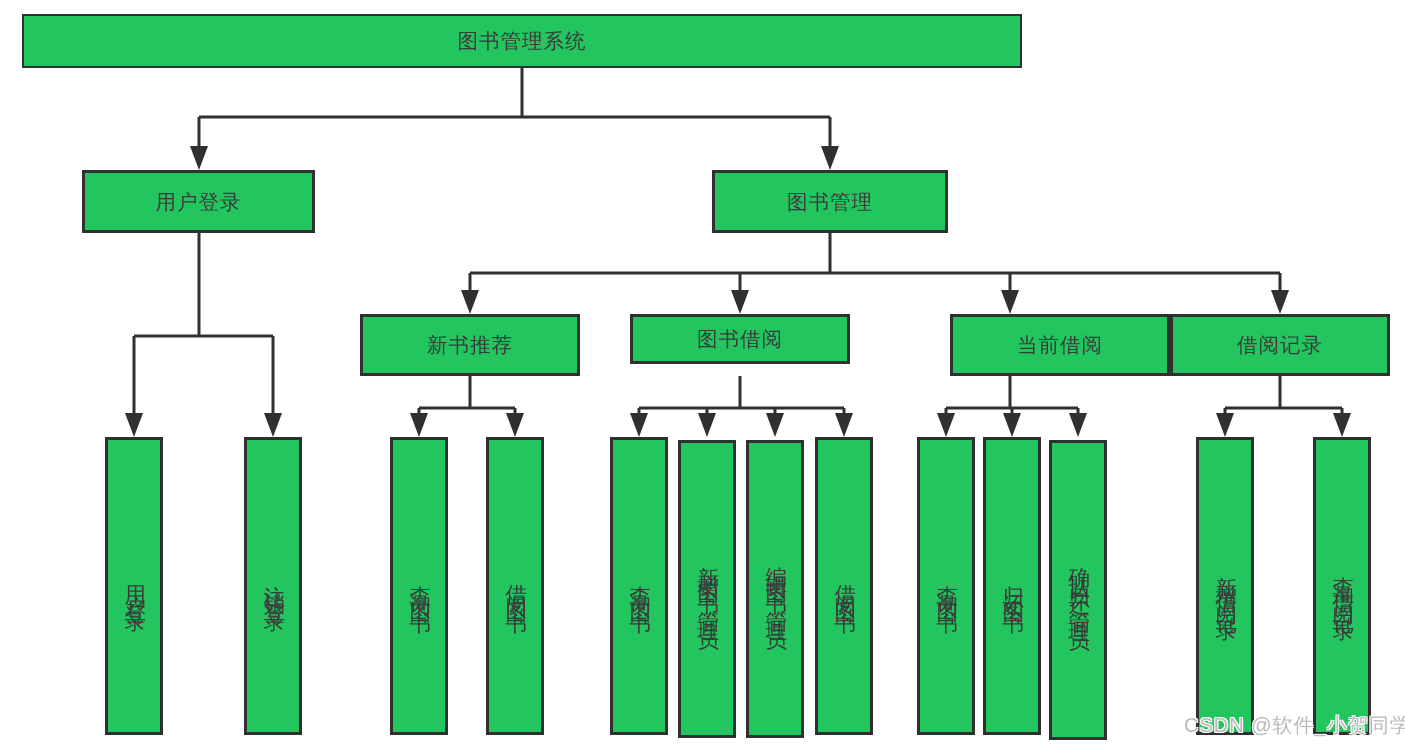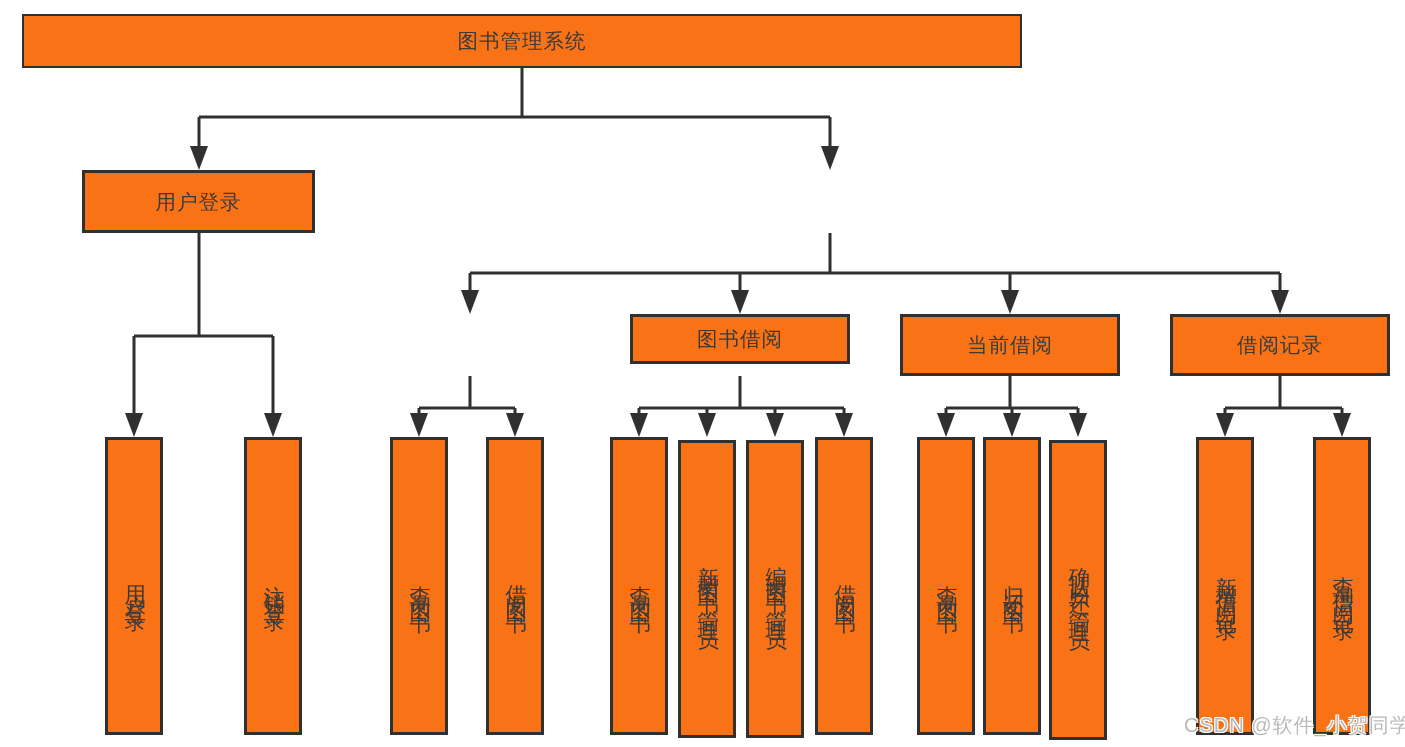--- a/index.html
+++ b/index.html
@@ -14,21 +14,21 @@
   }
   .lines {
     position: absolute;
     left: 0; top: 0;
     width: 1405px; height: 747px;
     z-index: 1;
   }
   .node {
     position: absolute;
     box-sizing: border-box;
-    background: #f97316;
+    background: #22c55e;
     border: 3px solid #303030;
     display: flex;
     align-items: center;
     justify-content: center;
     z-index: 2;
   }
   .node.root { border-width: 2.5px; }
   .hlabel {
     font-size: 20.5px;
     color: #3a3a3a;
@@ -118,25 +118,31 @@
     </g>
   </svg>
 
   <div class="node root" style="left:22px; top:14px; width:1000px; height:54px;">
     <span class="hlabel">图书管理系统</span>
   </div>
 
   <div class="node" style="left:82px; top:170px; width:233px; height:63px;">
     <span class="hlabel">用户登录</span>
   </div>
+  <div class="node" style="left:712px; top:170px; width:236px; height:63px;">
+    <span class="hlabel">图书管理</span>
+  </div>
 
+  <div class="node" style="left:360px; top:314px; width:220px; height:62px;">
+    <span class="hlabel">新书推荐</span>
+  </div>
   <div class="node" style="left:630px; top:314px; width:220px; height:50px;">
     <span class="hlabel">图书借阅</span>
   </div>
-  <div class="node" style="left:900px; top:314px; width:220px; height:62px;">
+  <div class="node" style="left:950px; top:314px; width:220px; height:62px;">
     <span class="hlabel">当前借阅</span>
   </div>
   <div class="node" style="left:1170px; top:314px; width:220px; height:62px;">
     <span class="hlabel">借阅记录</span>
   </div>
 
   <div class="node" style="left:105px; top:437px; width:58px; height:298px;">
     <span class="vlabel">用户登录</span>
   </div>
   <div class="node" style="left:244px; top:437px; width:58px; height:298px;">

